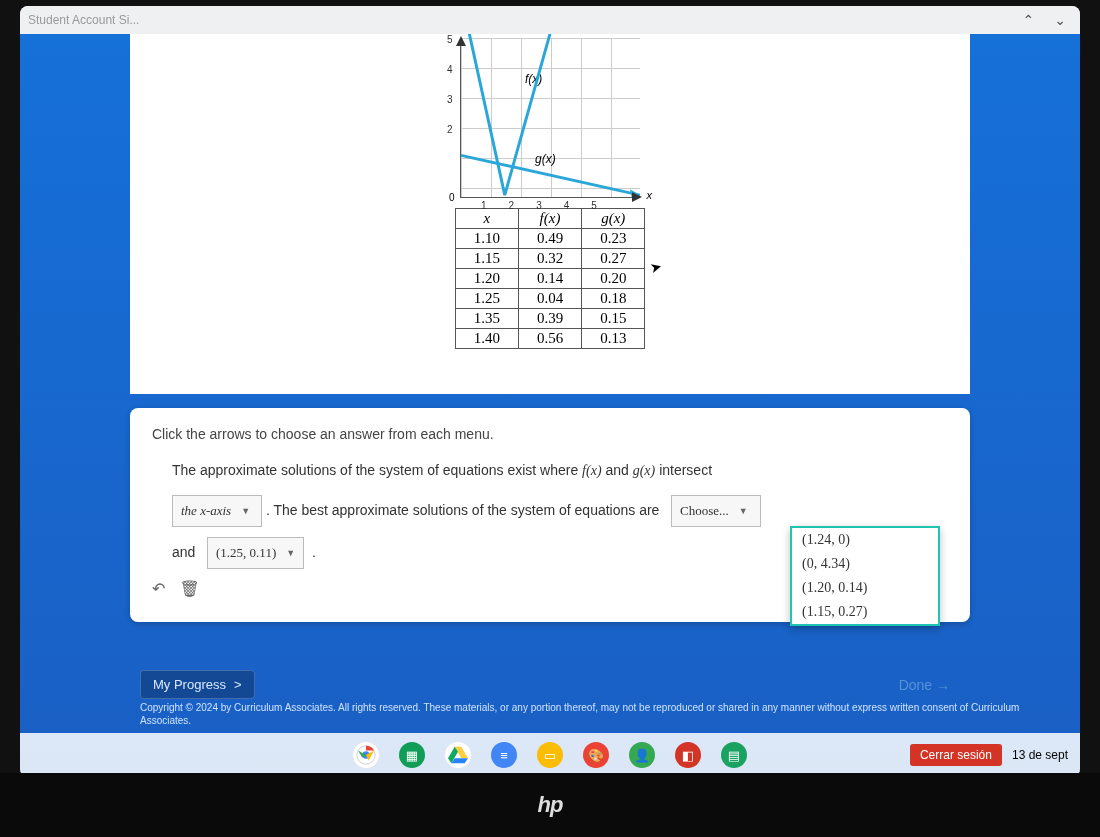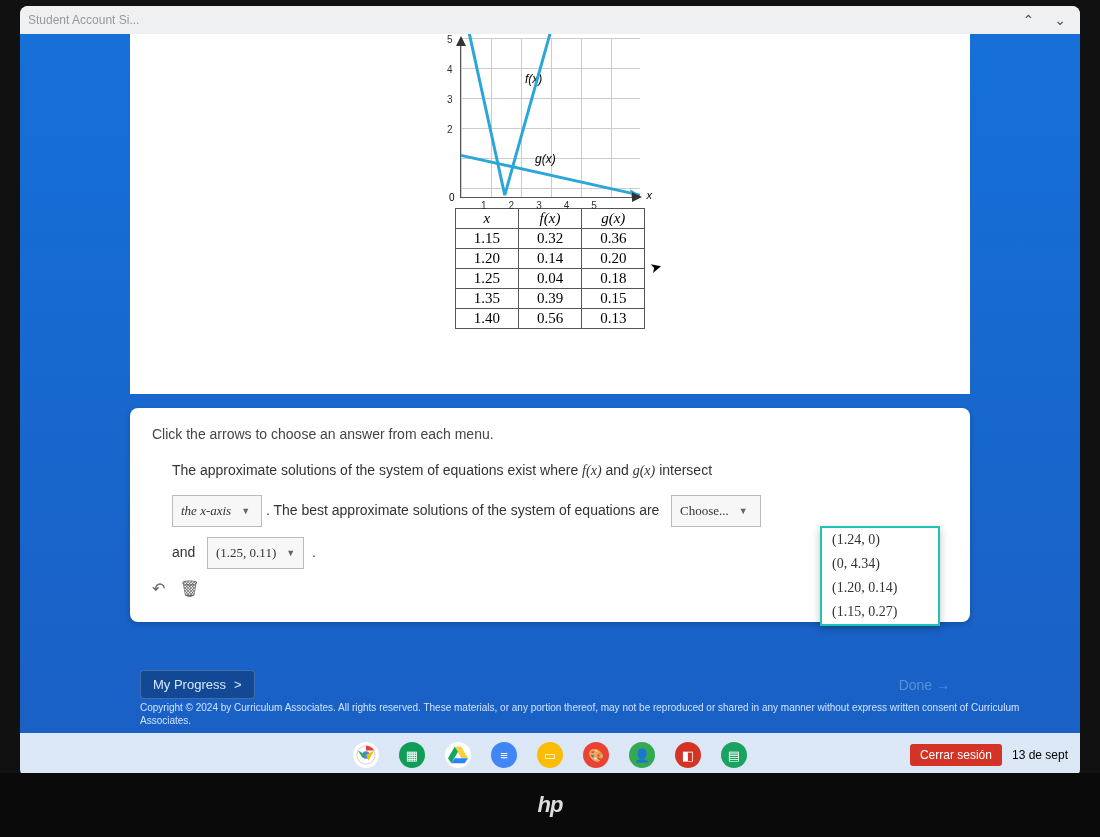--- a/index.html
+++ b/index.html
@@ -108,21 +108,21 @@
   }
   .sel .caret { font-size:9px; color:#666;}
   .math { font-family: "Times New Roman", serif; font-style: italic;}
   .toolbar { margin-top: 8px; display:flex; gap:14px; color:#666;}
   .toolbar span { cursor:pointer; font-size:16px;}
   
   .popup {
     position: absolute;
     right: 30px;
     top: 118px;
-    width: 120px;
+    width: 150px;
     background: #fff;
     border: 2px solid #20c4b2;
     box-shadow: 0 3px 8px rgba(0,0,0,.25);
     font-family: "Times New Roman", serif;
     font-size: 14px;
   }
   .popup div { padding: 4px 10px; cursor:pointer;}
   
   .cursor-ptr {
     position:absolute;
@@ -245,23 +245,28 @@
       </div>
 
       <table class="data">
         <tbody>
             <tr>
           <th>x</th>
           <th>f(x)</th>
           <th>g(x)</th>
         </tr>
         <tr>
+              <td>1.10</td>
+              <td>0.49</td>
+              <td>0.23</td>
+            </tr>
+        <tr>
               <td>1.15</td>
               <td>0.32</td>
-              <td>0.36</td>
+              <td>0.27</td>
             </tr>
         <tr>
               <td>1.20</td>
               <td>0.14</td>
               <td>0.20</td>
             </tr>
         <tr>
               <td>1.25</td>
               <td>0.04</td>
               <td>0.18</td>

